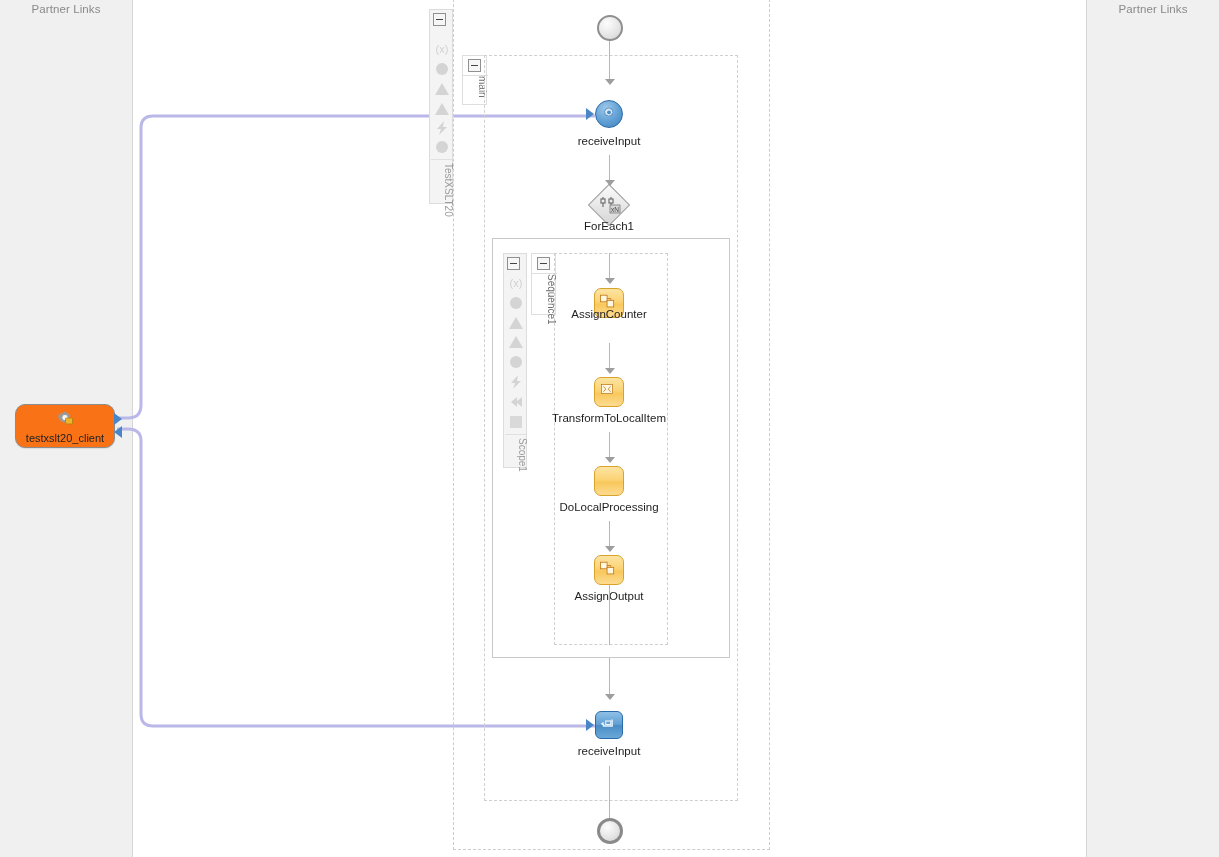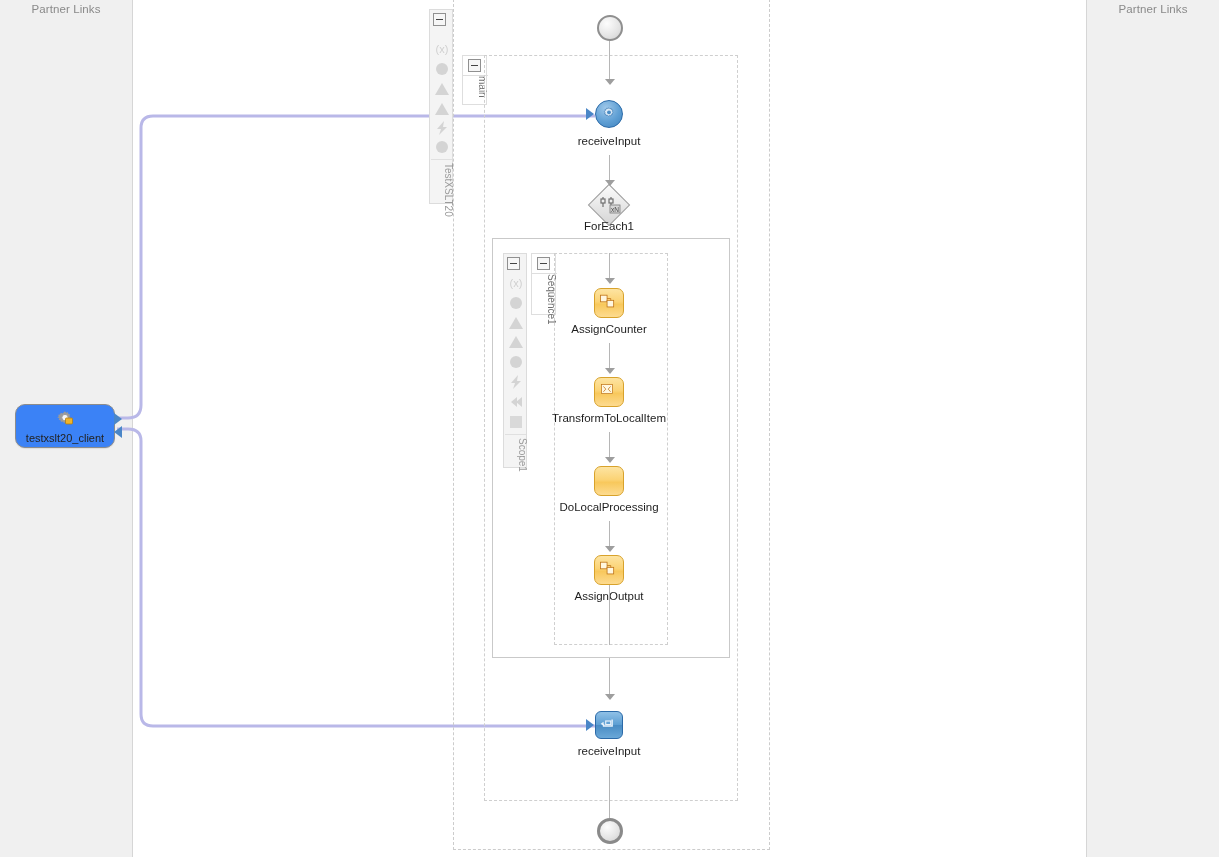--- a/index.html
+++ b/index.html
@@ -23,21 +23,21 @@
     position: absolute; top: 3px; left: 0; width: 100%;
     text-align: center;
     font-size: 11.5px; color: #8a8a8a;
     letter-spacing: .1px;
   }
 
   
   .plink {
     position: absolute;
     width: 100px; height: 44px;
-    background: #3b82f6;
+    background: #f97316;
     border: 1px solid #8c8c8c;
     border-radius: 10px;
     box-sizing: border-box;
     box-shadow: 0 1px 1px rgba(0,0,0,.08);
   }
   .plink .plink-icon {
     position: absolute; top: 3px; left: 50%; margin-left: -11px;
     width: 22px; height: 22px;
   }
   .plink .plink-label {
@@ -365,21 +365,21 @@
 
   <div class="node" style="left:594px; top:288px; width:30px; height:30px;">
     <span class="act-box">
       <svg viewBox="0 0 30 30" width="22" height="22" style="position:absolute;left:4px;top:4px;">
         <rect x="2" y="3" width="9" height="9" fill="#fff7e0" stroke="#c0751a" stroke-width="1.1"></rect>
         <rect x="11" y="10" width="9" height="9" fill="#fff7e0" stroke="#c0751a" stroke-width="1.1"></rect>
         <path d="M11 7.5 L16 7.5 L16 10" fill="none" stroke="#c0751a" stroke-width="1.1"></path>
       </svg>
     </span>
   </div>
-  <div class="node-label" style="left:609px; top:323px;">AssignCounter</div>
+  <div class="node-label" style="left:609px; top:308px;">AssignCounter</div>
   <div class="fline" style="left:609px; top:343px; height:25px;"></div>
   <div class="farrow" style="left:605px; top:368px;"></div>
 
   <div class="node" style="left:594px; top:377px; width:30px; height:30px;">
     <span class="act-box">
       <svg viewBox="0 0 30 30" width="20" height="18" style="position:absolute;left:5px;top:6px;">
         <rect x="1" y="1" width="18" height="15" fill="#fff7e0" stroke="#c0751a" stroke-width="1.2"></rect>
         <path d="M4 4 L8 8.5 L4 13 M16 4 L12 8.5 L16 13" fill="none" stroke="#c0751a" stroke-width="1.3"></path>
       </svg>
     </span>

